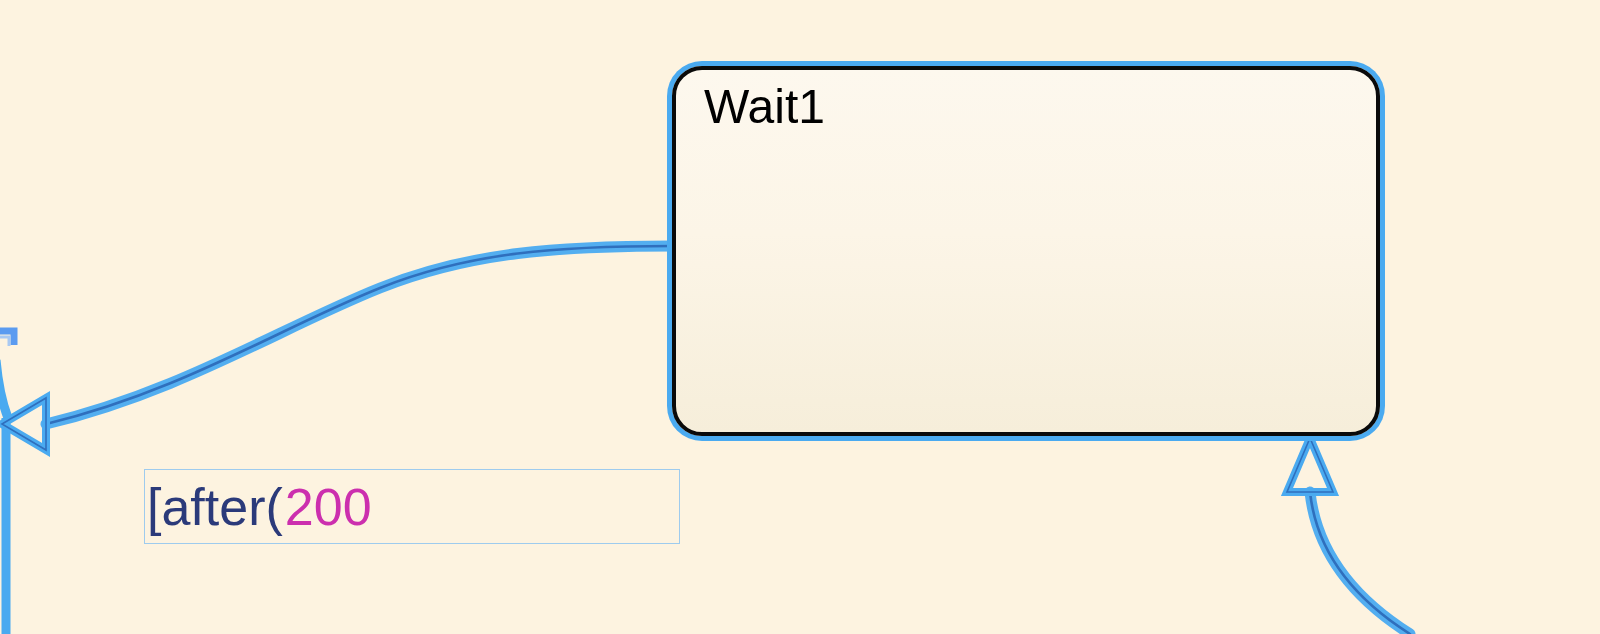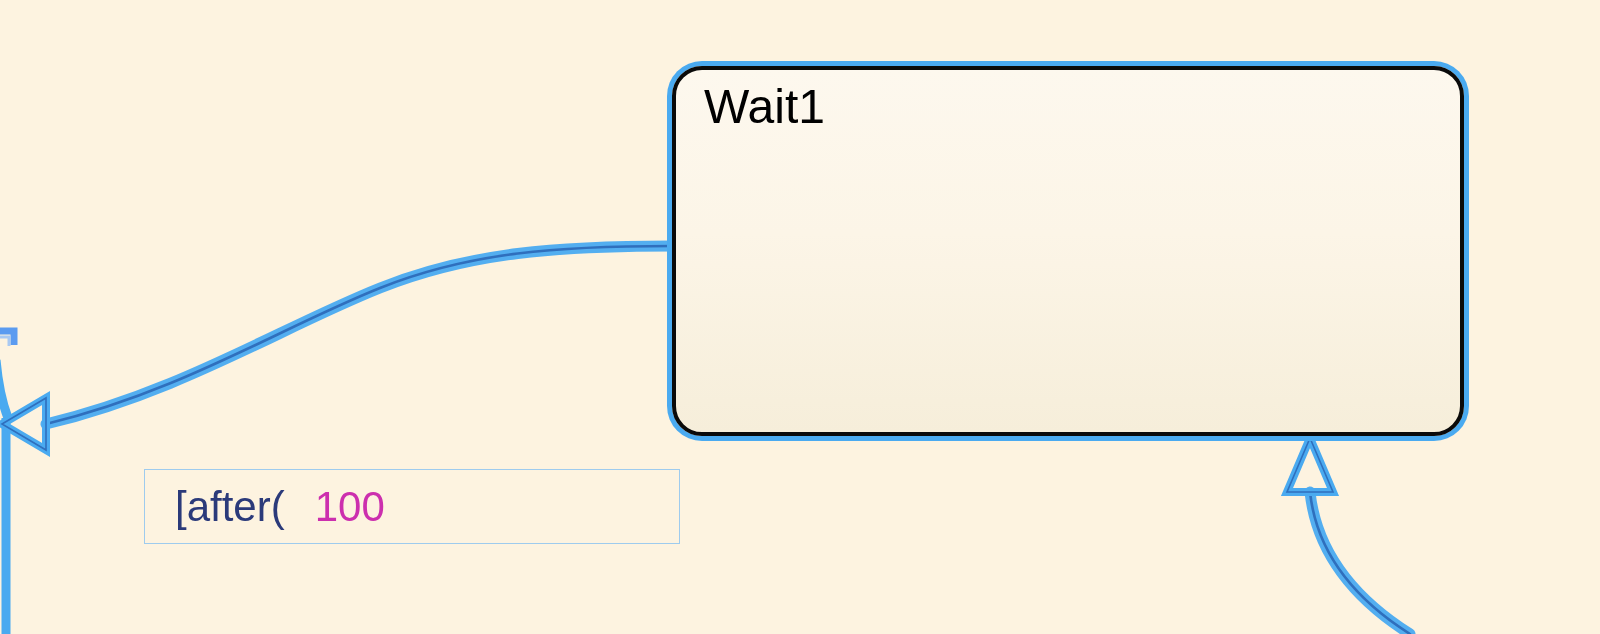--- a/index.html
+++ b/index.html
@@ -31,21 +31,21 @@
 
   
   .state-box {
     position: absolute;
     box-sizing: border-box;
   }
 
   #state-wait1 {
     left: 672px;
     top: 66px;
-    width: 792px;
+    width: 708px;
     height: 370px;
     border: 4px solid #0a0a0a;
     border-radius: 30px;
     background: linear-gradient(to bottom, #fdf8ee 0%, #fcf5e7 45%, #f6eeda 100%);
     box-shadow: 0 0 0 5px #4aaaf0;
   }
 
   .state-label {
     position: absolute;
     left: 28px;
@@ -66,26 +66,25 @@
     height: 75px;
     box-sizing: border-box;
     border: 1px solid #9ecbee;
     background: transparent;
     display: flex;
     align-items: center;
     white-space: nowrap;
   }
 
   .lbl-text {
-    font-size: 42px;
+    font-size: 52px;
     line-height: 60px;
     letter-spacing: 0px;
     font-family: "Liberation Sans", sans-serif;
     padding-left: 2px;
-    margin-left: 28px;
   }
 
   .tok-cond { color: #2b3a7a; }
   .tok-num  { color: #cc2fae; }
 </style>
 </head>
 <body>
 
 <div id="canvas">
 
@@ -126,16 +125,16 @@
       <path d="M 1310 438 L 1333 492 L 1287 492 Z" fill="none" stroke="#2f6fbd" stroke-width="1.6" stroke-linejoin="miter"></path>
     </g>
   </svg>
 
   <div class="state-box" id="state-wait1">
     <div class="state-label">Wait1</div>
   </div>
 
   <div id="transition-label-after">
     <span class="lbl-text tok-cond">[after(</span>
-      <span class="lbl-text tok-num">100</span>
+      <span class="lbl-text tok-num">200</span>
   </div>
 
 </div>
 
 </body></html>

